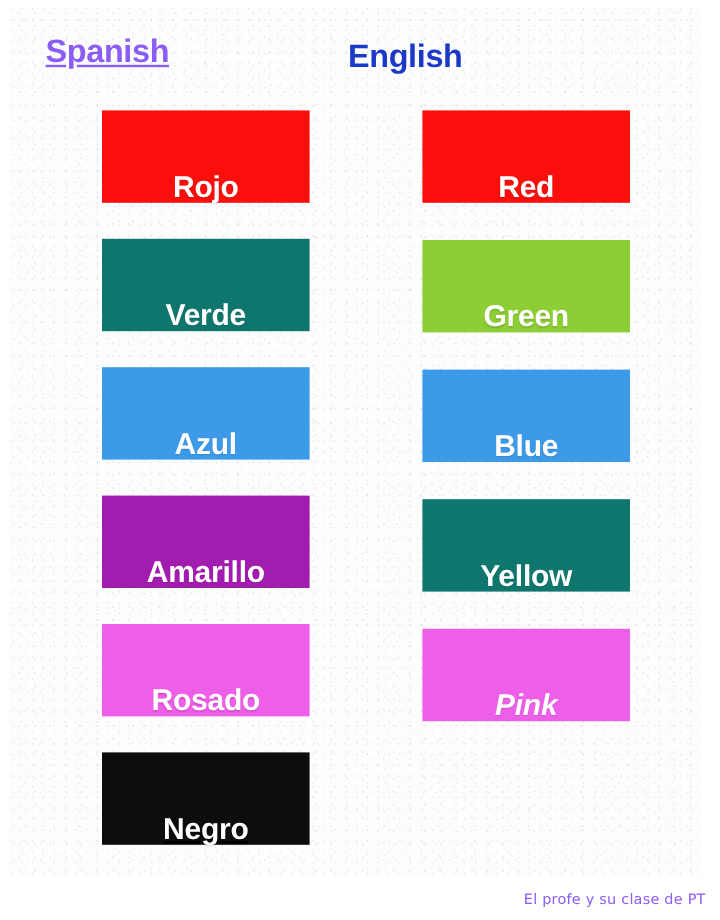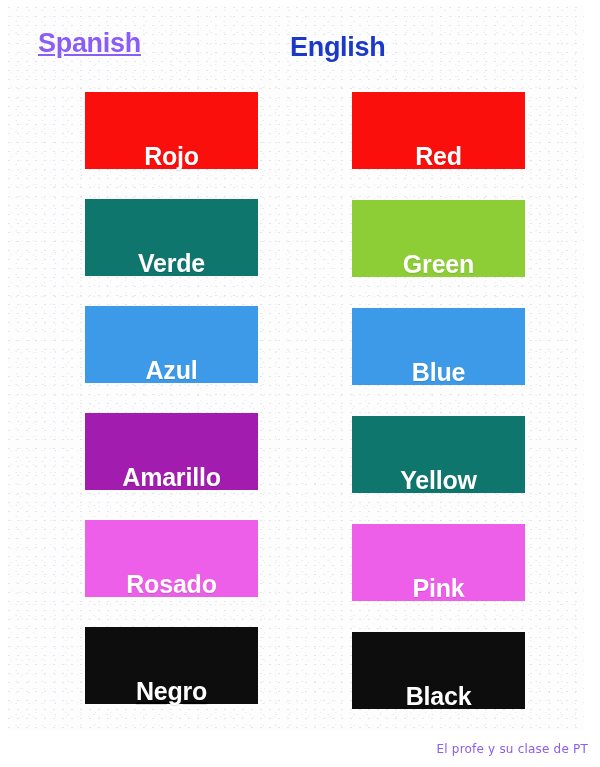--- a/index.html
+++ b/index.html
@@ -143,22 +143,19 @@
     </div>
     <div class="swatch" style="background-color: rgb(141, 206, 55);">
       <span class="swatch-label">Green</span>
     </div>
     <div class="swatch" style="background-color: rgb(61, 154, 232);">
       <span class="swatch-label">Blue</span>
     </div>
     <div class="swatch" style="background-color: #0f766e;">
       <span class="swatch-label">Yellow</span>
     </div>
-    <div class="swatch" style="background-color: rgb(237, 95, 232);">
+    <div class="swatch" style="background-color: rgb(237, 95, 232); font-style: italic;">
       <span class="swatch-label">Pink</span>
-    </div>
-    <div class="swatch" style="background-color: rgb(13, 13, 13);">
-      <span class="swatch-label">Black</span>
     </div>
   </div>
 
   <div id="footer-credit">El profe y su clase de PT</div>
 </div>
 
 </body></html>

